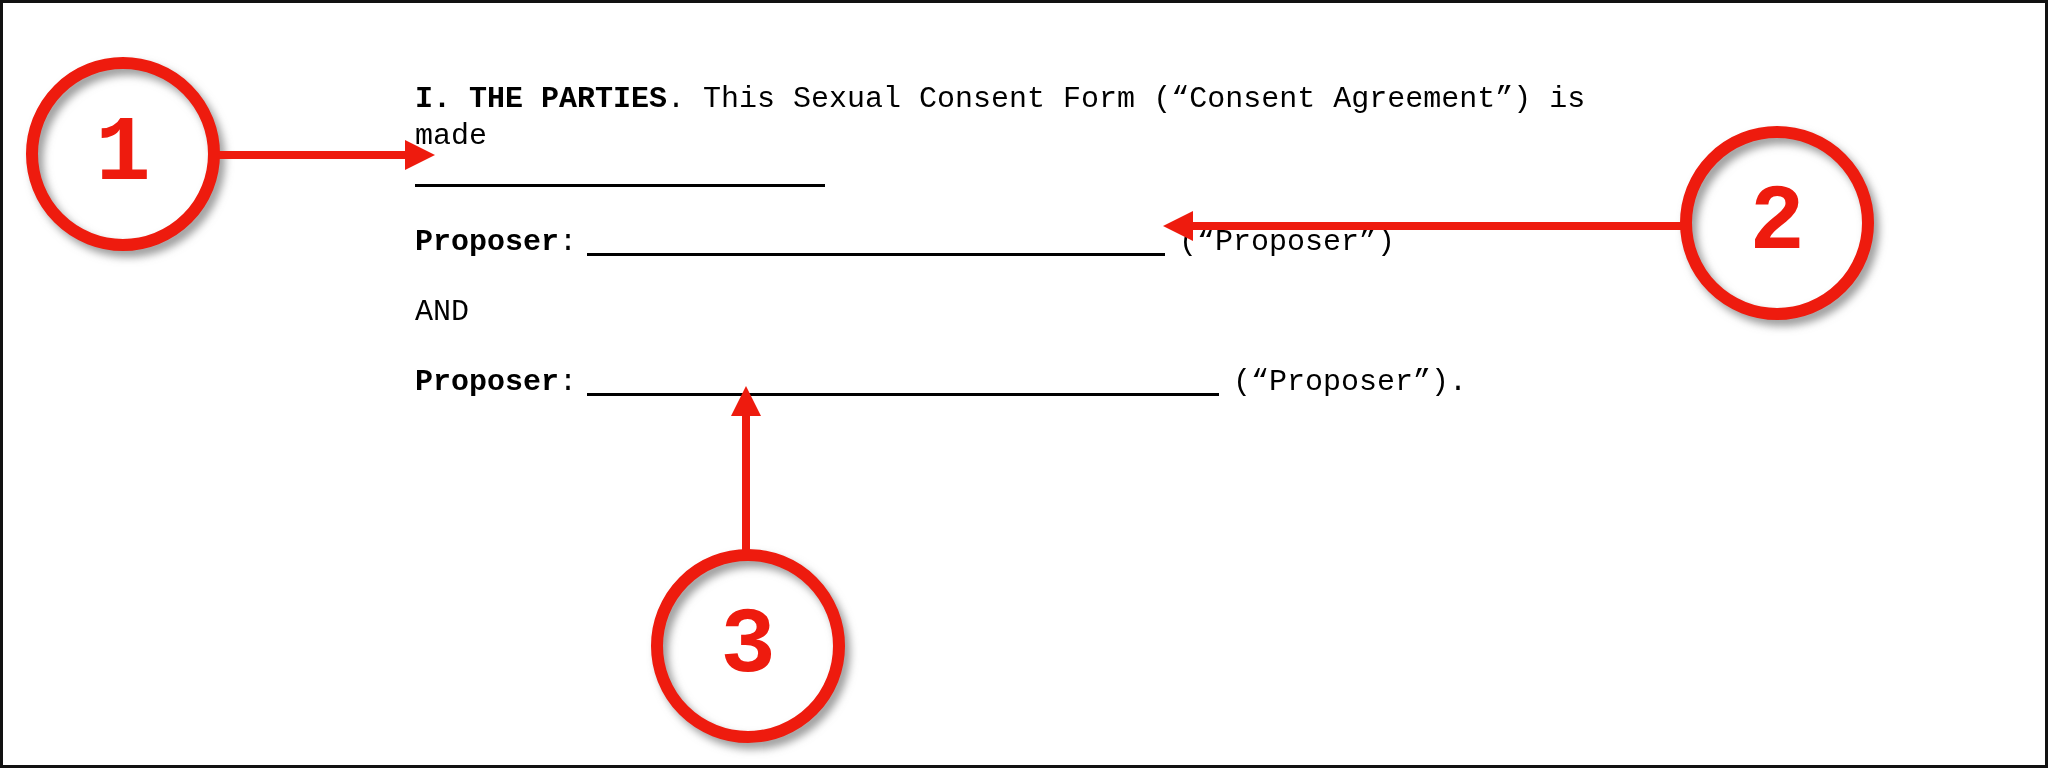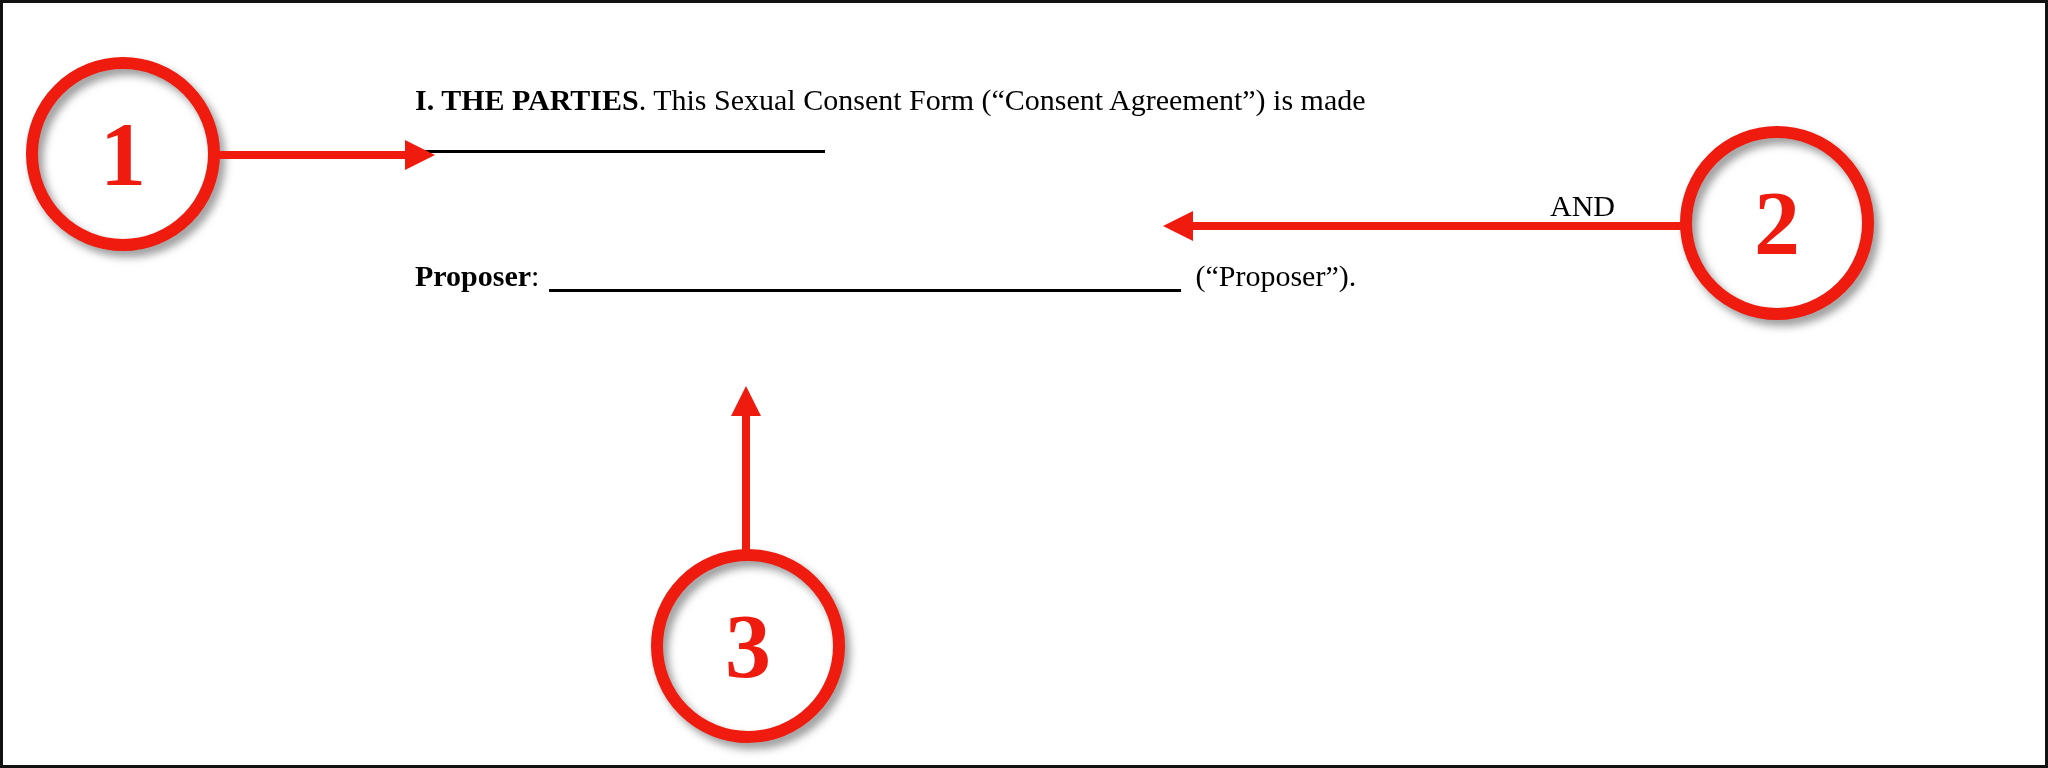--- a/index.html
+++ b/index.html
@@ -5,38 +5,38 @@
   html, body { margin: 0; padding: 0; background: #e8e8e8; }
   * { box-sizing: border-box; }
 
   .page {
     position: relative;
     width: 2048px;
     height: 768px;
     background: #ffffff;
     border: 3px solid #111111;
     overflow: hidden;
-    font-family: Liberation Serif, serif;
+    font-family: Liberation Mono, monospace;
     color: #000000;
   }
 
   
   .doc {
     position: absolute;
     left: 412px;
     top: 78px;
     width: 1200px;
     font-size: 30px;
     line-height: 37px;
     color: #000000;
   }
   .doc p { margin: 0; }
   .para-parties   { margin-bottom: 32px !important; }
   .para-proposer  { margin-bottom: 33px !important; }
-  .para-and       { margin-bottom: 33px !important; text-align: right; }
+  .para-and       { margin-bottom: 33px !important; }
   .b { font-weight: bold; }
 
   .blank {
     display: inline-block;
     height: 6px;
     border-bottom: 3px solid #000000;
     vertical-align: -6px;
   }
   .date-blank      { width: 410px; margin-right: 2px; }
   .proposer-blank  { width: 578px; margin-left: 10px; margin-right: 14px; }
@@ -82,20 +82,23 @@
 
 <div class="page" style="--red:#ee1b0e;">
 
   <section class="doc">
 
     <p class="para-parties">
       <span class="b">I. THE PARTIES</span><span>. This Sexual Consent Form (“Consent Agreement”) is made</span><br>
       <span class="blank date-blank"></span>
     </p>
 
+    <p class="para-proposer">
+      <span class="b">Proposer</span><span>:</span><span class="blank proposer-blank"></span><span>(“Proposer”)</span>
+    </p>
 
     <p class="para-and">
       <span>AND</span>
     </p>
 
     <p class="para-consenter">
       <span class="b">Proposer</span><span>:</span><span class="blank consenter-blank"></span><span>(“Proposer”).</span>
     </p>
 
   </section>

